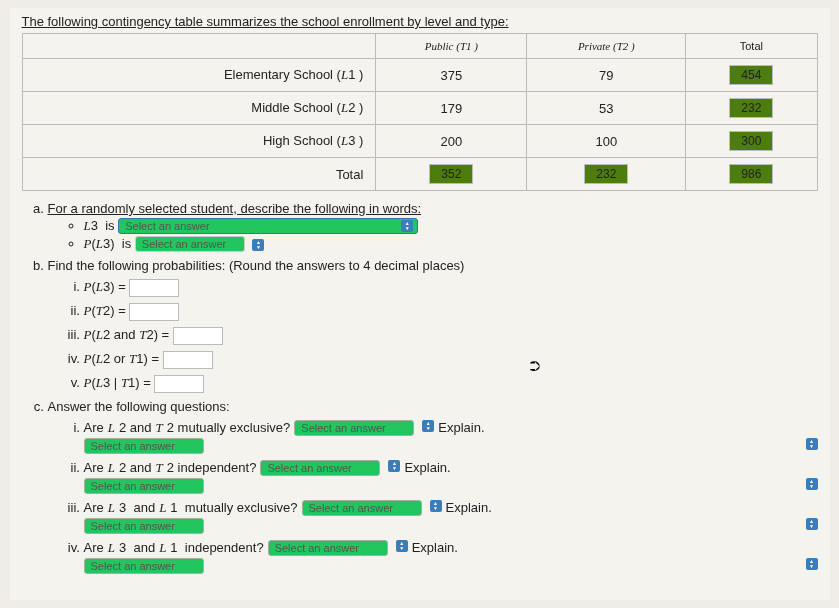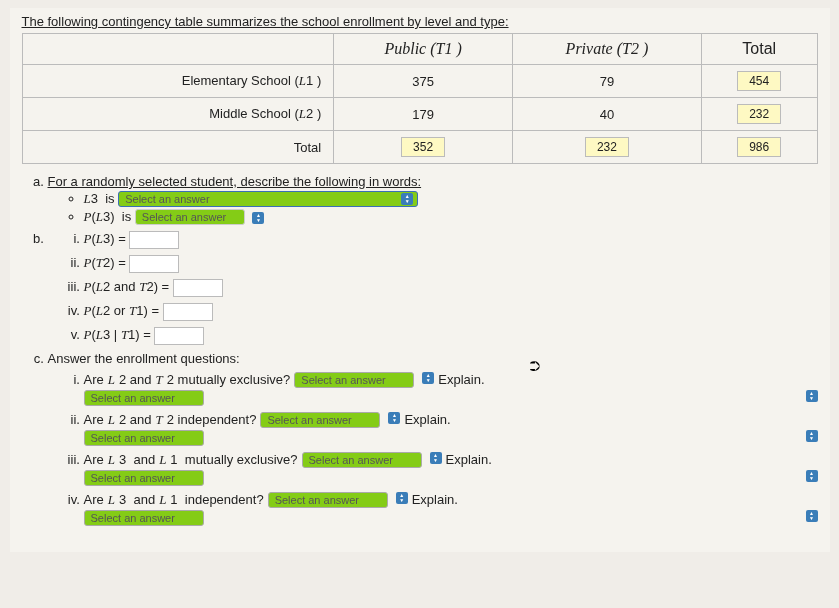--- a/index.html
+++ b/index.html
@@ -22,43 +22,43 @@
     border-collapse: collapse;
     width: 100%;
     margin-top: 4px;
   }
   table.ct th, table.ct td {
     border: 1px solid #bbb;
     padding: 6px 8px;
     text-align: center;
     font-weight: normal;
   }
-  table.ct th { font-size: 16px; }
+  table.ct th { font-size: 11px; }
   table.ct td.rowhead { text-align: right; white-space: nowrap; padding: 0 12px; }
   .valbox {
     display: inline-block;
     border: 1px solid #bbb;
-    background: #fef9c3;
+    background: #4d7c0f;
     padding: 2px 10px;
     min-width: 44px;
     font-size: 12px;
   }
   .it { font-style: italic; }
   .mathvar { font-style: italic; font-family: 'Times New Roman', serif; }
   .ol-outer { list-style: lower-alpha; margin: 10px 0 0 26px; }
   .ol-outer > li { margin-bottom: 6px; }
   .bullet { list-style: circle; margin-left: 36px; }
   .bullet li { margin: 2px 0; }
   .roman { list-style: lower-roman; margin-left: 36px; }
   .roman li { margin: 6px 0; }
   .selectbox {
     display: inline-flex;
     align-items: center;
     border: 1px solid #3a6fb7;
-    background: #84cc16;
+    background: #22c55e;
     padding: 1px 4px 1px 6px;
     border-radius: 3px;
     font-size: 11px;
     color: #555;
     min-width: 120px;
     gap: 6px;
   }
   .selectbox.gray { border-color: #aaa; }
   .selectbox .label { flex: 1; }
   .updown {
@@ -103,22 +103,28 @@
     </tr>
     <tr>
       <td class="rowhead">Elementary School (<span class="mathvar">L</span>1 )</td>
       <td>375</td>
       <td>79</td>
       <td><span class="valbox">454</span></td>
     </tr>
     <tr>
       <td class="rowhead">Middle School (<span class="mathvar">L</span>2 )</td>
       <td>179</td>
-      <td>40</td>
+      <td>53</td>
       <td><span class="valbox">232</span></td>
+    </tr>
+    <tr>
+      <td class="rowhead">High School (<span class="mathvar">L</span>3 )</td>
+      <td>200</td>
+      <td>100</td>
+      <td><span class="valbox">300</span></td>
     </tr>
     <tr>
       <td class="rowhead">Total</td>
       <td><span class="valbox">352</span></td>
       <td><span class="valbox">232</span></td>
       <td><span class="valbox">986</span></td>
     </tr>
   </tbody>
     </table>
 
@@ -137,31 +143,32 @@
           <span class="mathvar">P</span>(<span class="mathvar">L</span>3) &nbsp;is
           <span class="selectbox gray" style="min-width:110px;border-color:#ccc">
             <span class="label">Select an answer</span>
           </span>
           <span class="updown standalone"></span>
         </li>
       </ul>
     </li>
 
     <li>
+      <span>Find the following probabilities: (Round the answers to 4 decimal places)</span>
       <ol class="roman">
         <li><span class="mathvar">P</span>(<span class="mathvar">L</span>3) = <span class="inputbox"></span></li>
         <li><span class="mathvar">P</span>(<span class="mathvar">T</span>2) = <span class="inputbox"></span></li>
         <li><span class="mathvar">P</span>(<span class="mathvar">L</span>2 and <span class="mathvar">T</span>2) = <span class="inputbox"></span></li>
         <li><span class="mathvar">P</span>(<span class="mathvar">L</span>2 or <span class="mathvar">T</span>1) = <span class="inputbox"></span></li>
         <li><span class="mathvar">P</span>(<span class="mathvar">L</span>3 | <span class="mathvar">T</span>1) = <span class="inputbox"></span></li>
       </ol>
     </li>
 
     <li>
-      <span>Answer the enrollment questions:</span>
+      <span>Answer the following questions:</span>
       <ol class="roman">
         <li>
           <div class="row-q">
             Are <span class="mathvar">L</span>2 and <span class="mathvar">T</span>2 mutually exclusive?
             <span class="selectbox gray">
                 <span class="label">Select an answer</span>
               </span>
             <span class="updown standalone"></span>
             <span>Explain.</span>
           </div>

